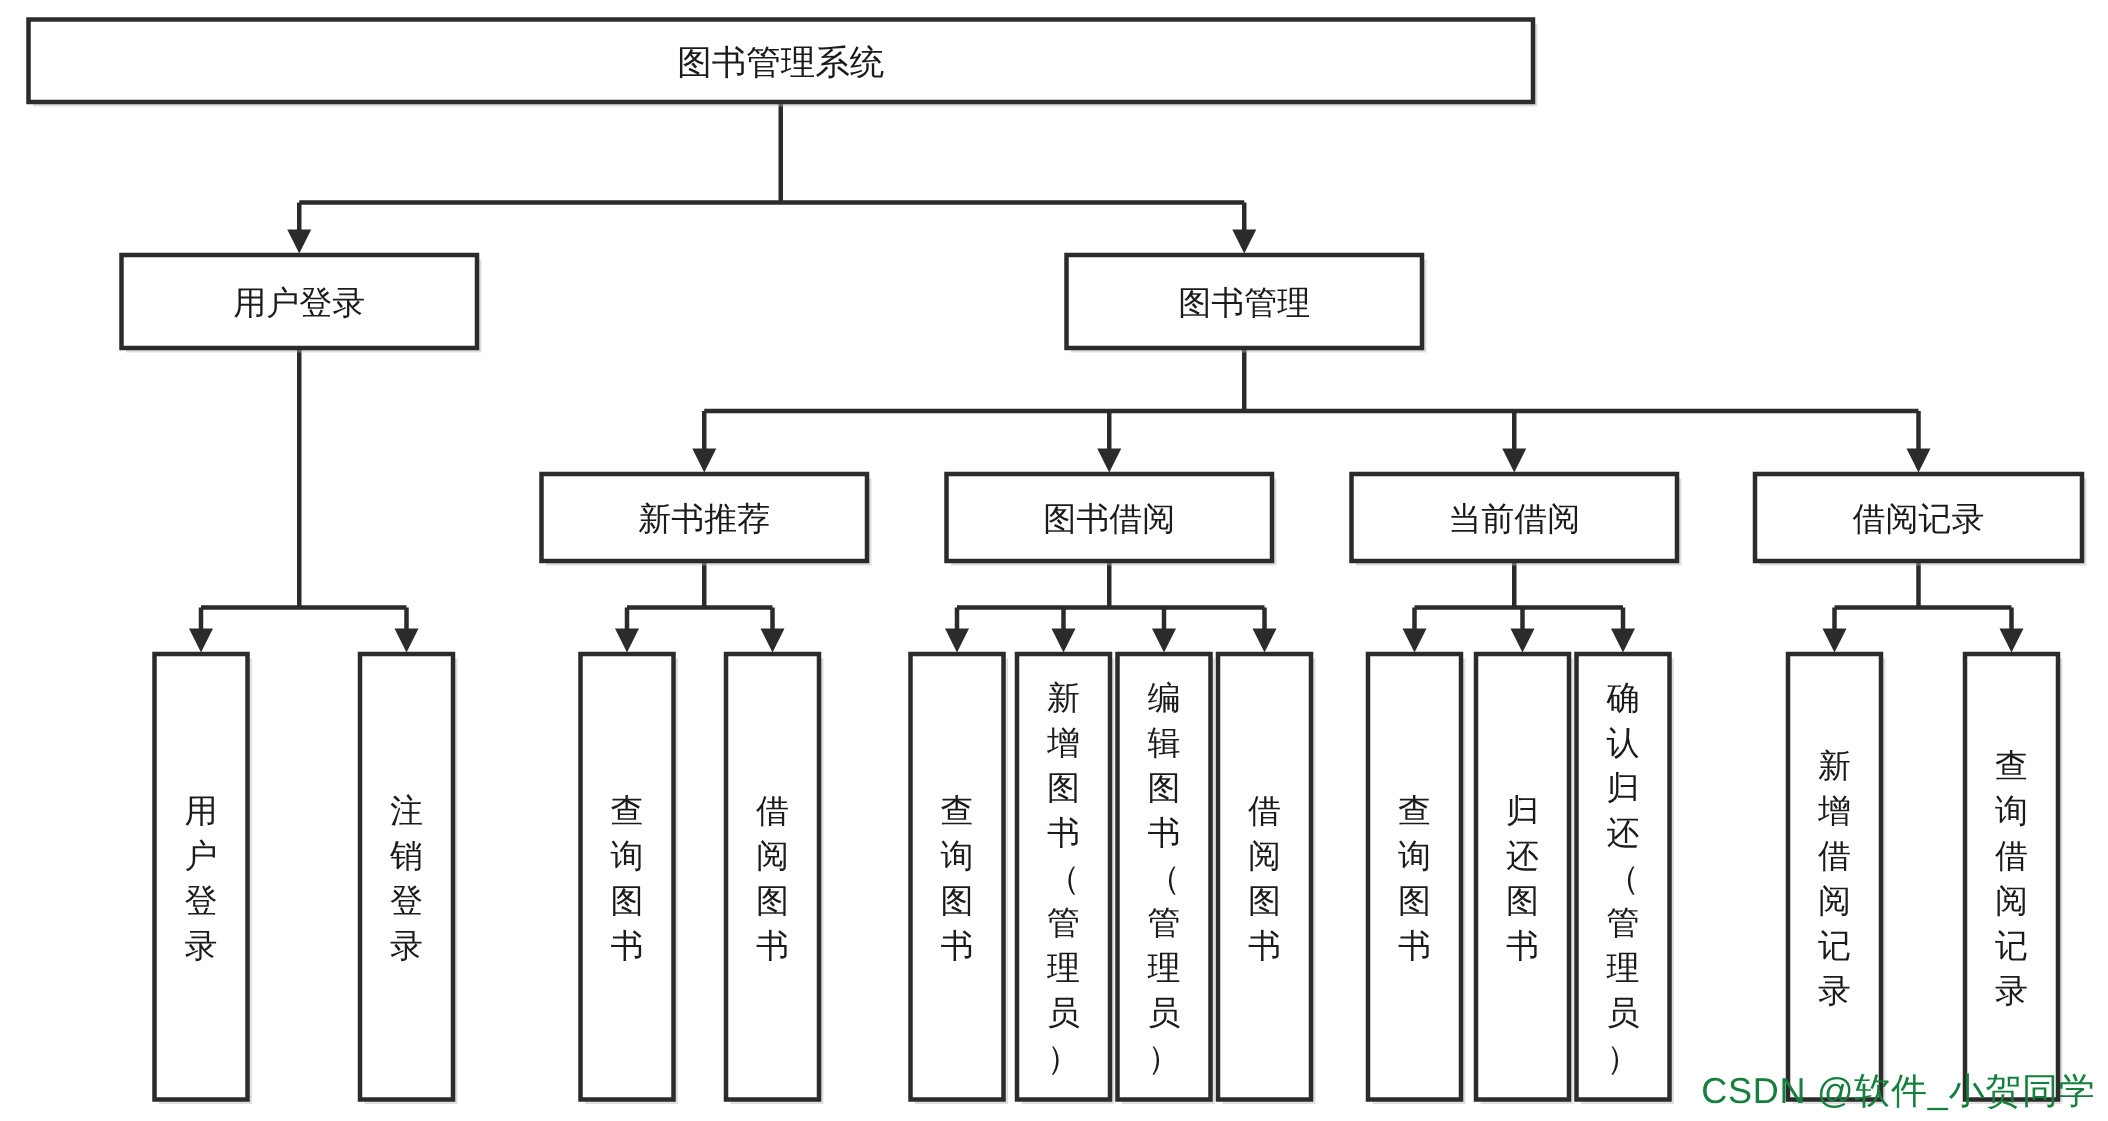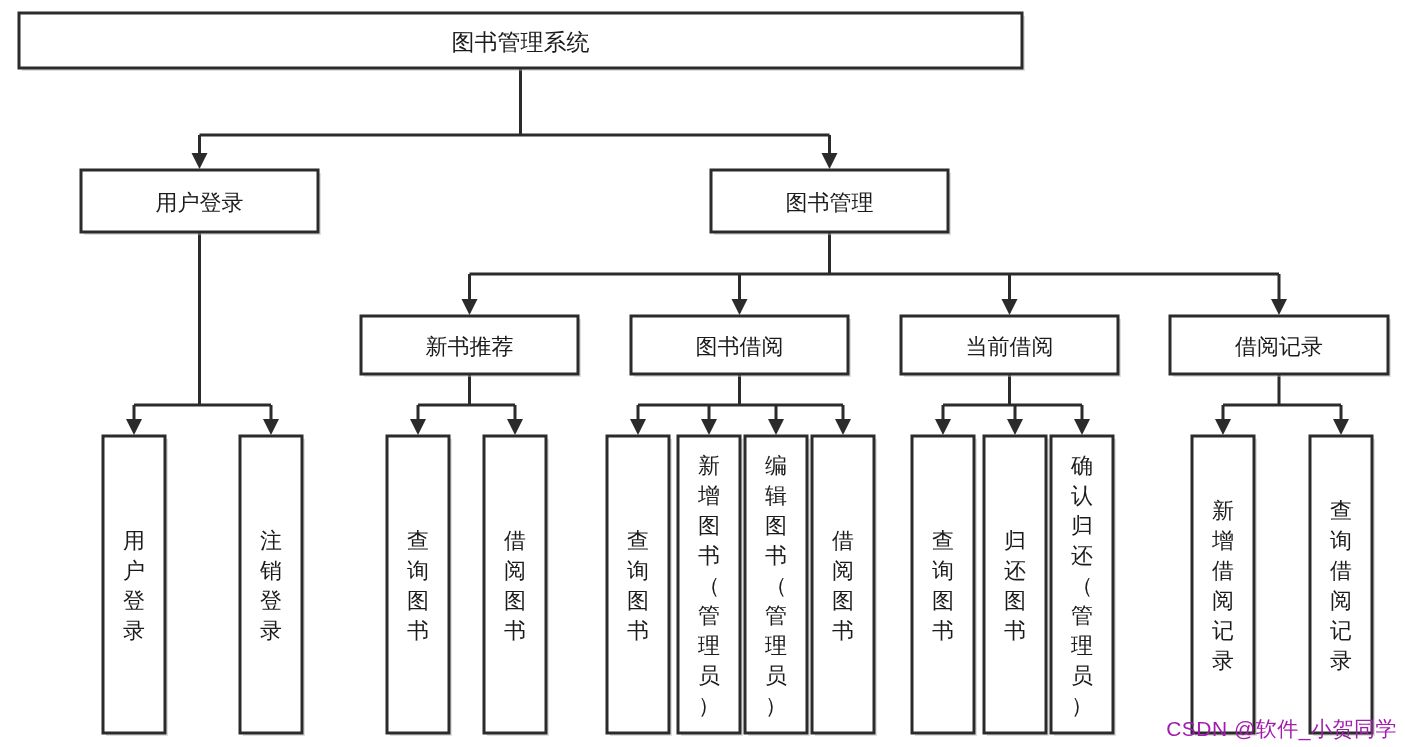--- a/index.html
+++ b/index.html
@@ -19,22 +19,22 @@
     left: 0;
     top: 0;
     width: 1405px;
     height: 747px;
   }
   .watermark {
     position: absolute;
     right: 8px;
     bottom: 4px;
     font-family: "Liberation Sans", "DejaVu Sans", sans-serif;
-    font-size: 21px;
-    color: #a21caf;
+    font-size: 24px;
+    color: #15803d;
     white-space: nowrap;
     letter-spacing: 0.5px;
     user-select: none;
   }
 </style>
 </head>
 <body>
 
 <div id="diagram-root">
   <svg id="diagram-svg" width="1405" height="747" viewBox="0 0 1405 747" xmlns="http://www.w3.org/2000/svg">

